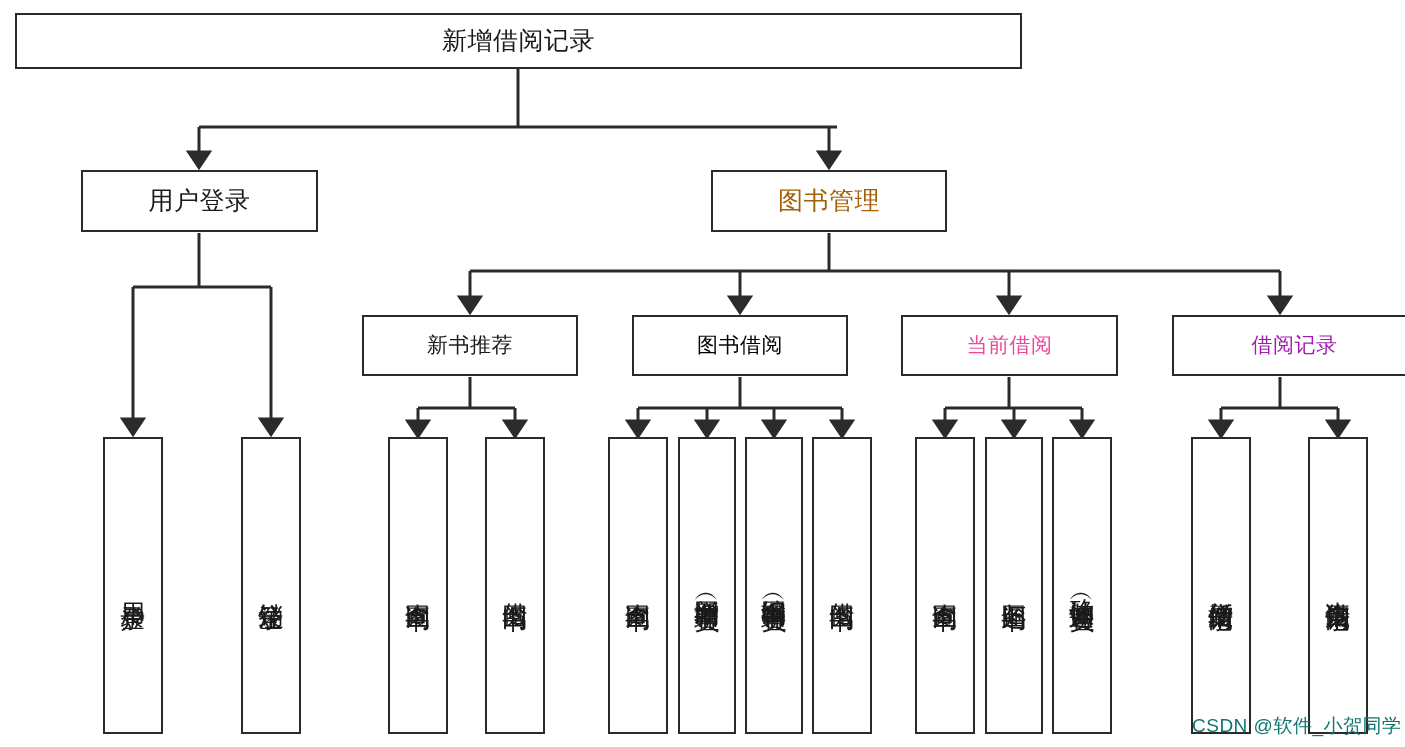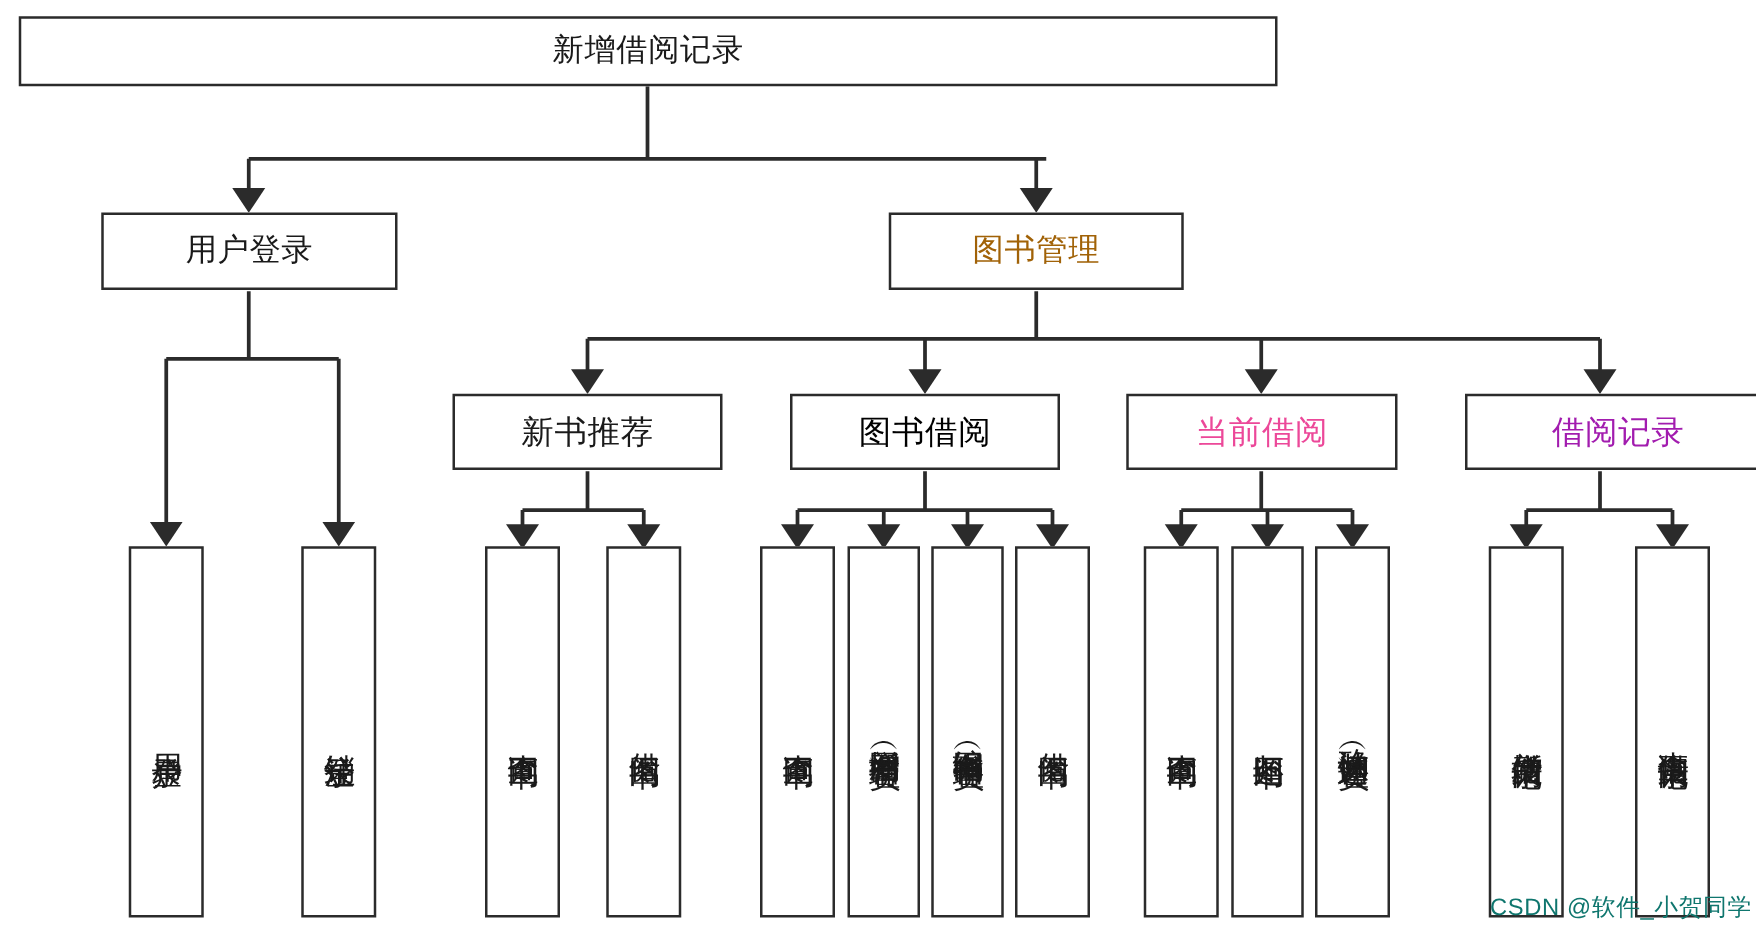--- a/index.html
+++ b/index.html
@@ -35,21 +35,21 @@
     color: #1a1a1a;
   }
   .node .label {
     display: block;
     line-height: 1.18;
     letter-spacing: 0.5px;
     white-space: nowrap;
   }
   .node-root .label { font-size: 25px; }
   .node-l1 .label   { font-size: 25px; }
-  .node-l2 .label   { font-size: 26px; text-align: right; }
+  .node-l2 .label   { font-size: 21px; text-align: right; }
   .node-leaf {
     border-width: 2.4px;
   }
   .node-leaf .label {
     writing-mode: vertical-rl;
     text-orientation: upright;
     font-size: 25px;
     line-height: 1.22;
     letter-spacing: 1.5px;
   }

